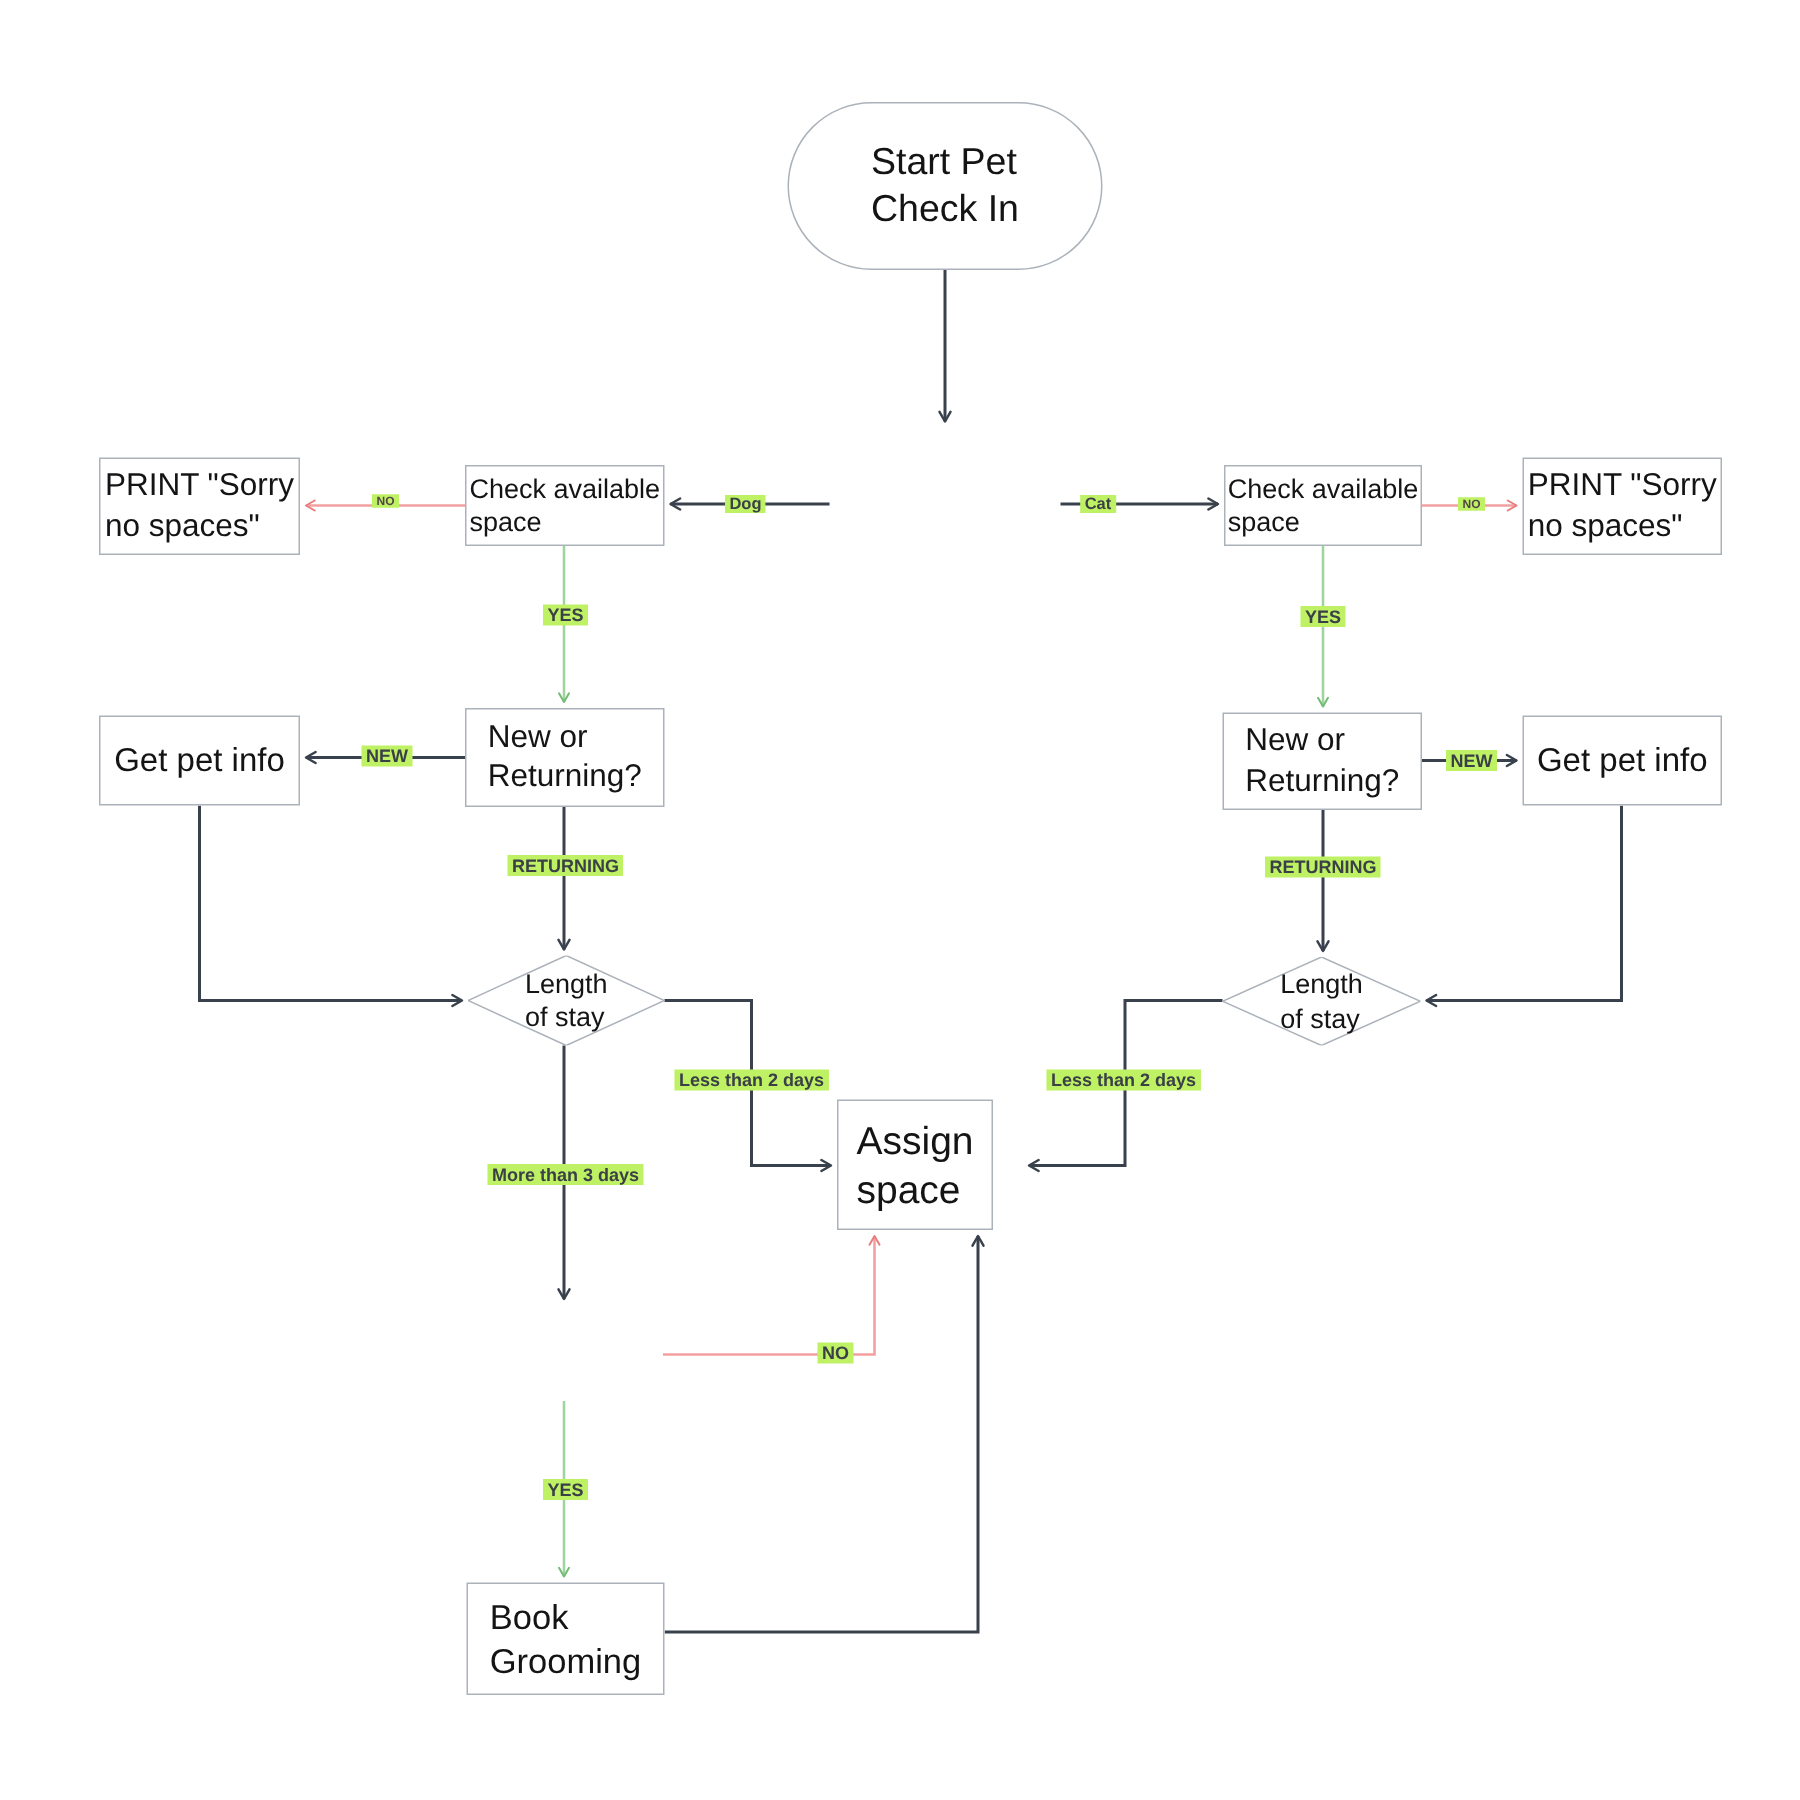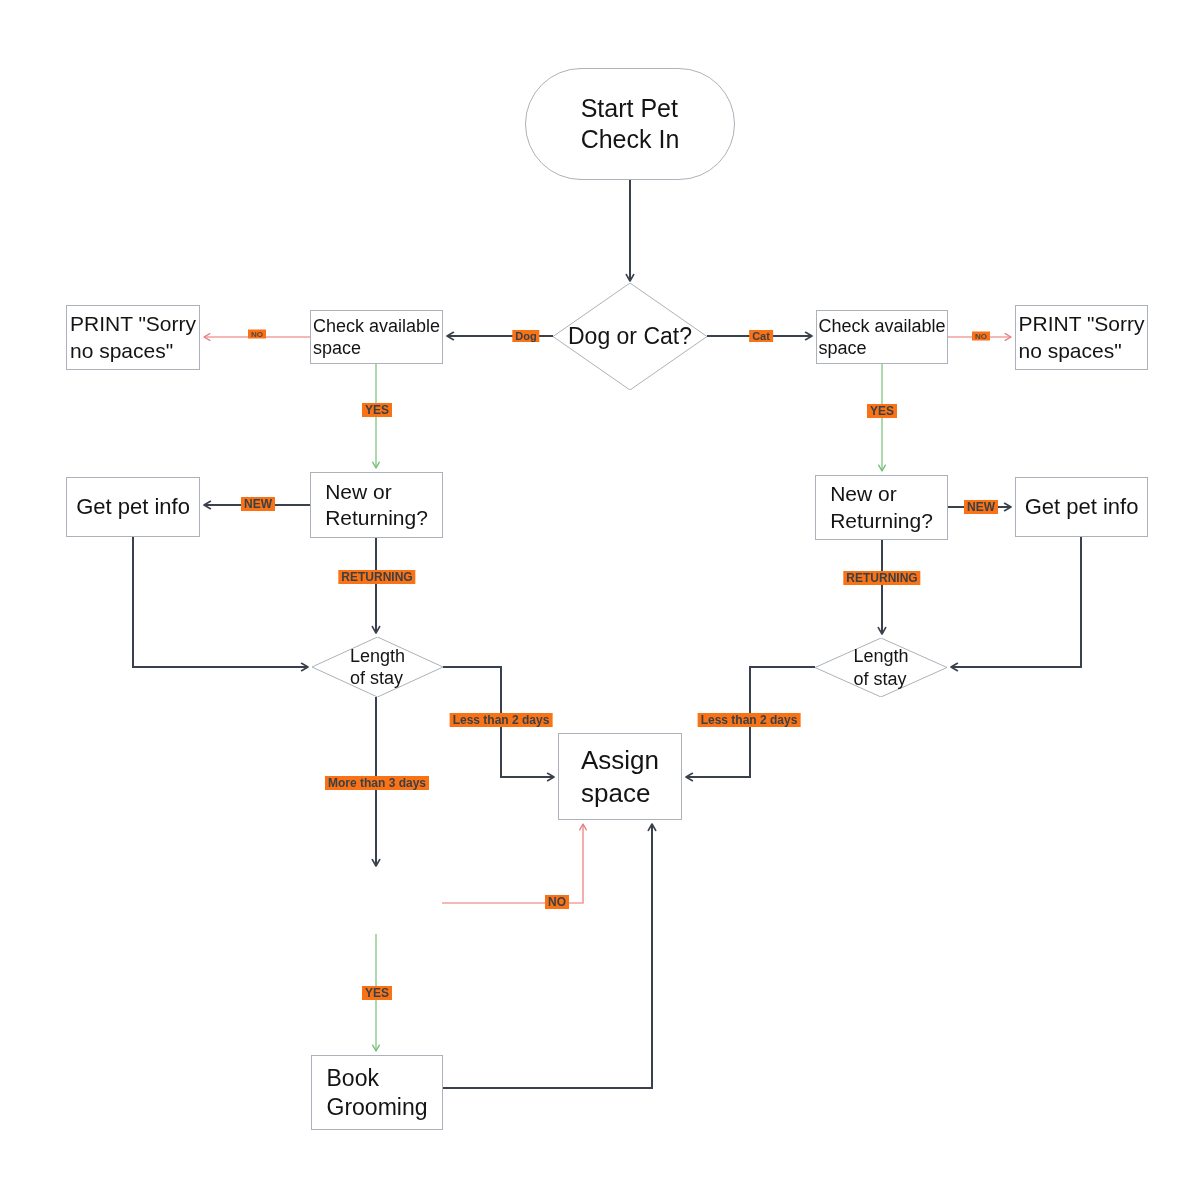--- a/index.html
+++ b/index.html
@@ -12,24 +12,24 @@
     position:absolute; display:flex; align-items:center; justify-content:center;
     text-align:left; color:#141414; line-height:1.25; box-sizing:border-box;
   }
   .rect { background:#ffffff; border:1px solid #abb2b9; }
   .stadium { background:#ffffff; border:1px solid #abb2b9; border-radius:58px; }
   .diamond { background:transparent; border:none; }
   .diamond svg { position:absolute; left:0; top:0; width:100%; height:100%; }
   .diamond polygon { fill:#ffffff; stroke:#abb2b9; vector-effect:non-scaling-stroke; }
   .txt { position:relative; z-index:1; white-space:pre-line; }
   .edge-label {
-    position:absolute; transform:translate(-50%,-50%); background:#f97316;
+    position:absolute; transform:translate(-50%,-50%); background:#bef264;
     color:#3b4046; font-weight:bold; padding:0 3px; white-space:nowrap; z-index:2;
   }
-  .lbl-sm  { font-size:11px;margin-left:29px; }
+  .lbl-sm  { font-size:11px; }
   .lbl-md  { font-size:12px; }
   .lbl-lg  { font-size:12px; }
   .lbl-tiny{ font-size:8px; color:#514545; }
 </style>
 </head>
 <body>
 
 <div id="canvas">
 
   <svg id="edges" viewBox="0 0 1200 1200" xmlns="http://www.w3.org/2000/svg">
@@ -72,26 +72,20 @@
       <path d="M948,337 L1011,337" marker-end="url(#ah-red)"></path>
       <path d="M442,903 L583,903 L583,824" marker-end="url(#ah-red)"></path>
     </g>
   </svg>
 
   <div class="node stadium" style="left:525px;top:68px;width:210px;height:112px;font-size:25px">
     <span class="txt">Start Pet
 Check In</span>
   </div>
 
-  <div class="node diamond" style="left:553px;top:283px;width:154px;height:107px;font-size:23px">
-    <svg viewBox="0 0 100 100" preserveAspectRatio="none">
-        <polygon points="50,0 100,50 50,100 0,50"></polygon>
-      </svg>
-    <span class="txt">Dog or Cat?</span>
-  </div>
 
   <div class="node rect" style="left:310px;top:310px;width:133px;height:54px;font-size:18px">
     <span class="txt">Check available
 space</span>
   </div>
 
   <div class="node rect" style="left:816px;top:310px;width:132px;height:54px;font-size:18px">
     <span class="txt">Check available
 space</span>
   </div>
@@ -133,21 +127,21 @@
   </div>
 
   <div class="node diamond" style="left:815px;top:638px;width:132px;height:59px;font-size:18px">
     <svg viewBox="0 0 100 100" preserveAspectRatio="none">
         <polygon points="50,0 100,50 50,100 0,50"></polygon>
       </svg>
     <span class="txt">Length
 of stay</span>
   </div>
 
-  <div class="node rect" style="left:558px;top:733px;width:124px;height:87px;font-size:26px">
+  <div class="node rect" style="left:558px;top:733px;width:104px;height:87px;font-size:26px">
     <span class="txt">Assign
 space</span>
   </div>
 
 
   <div class="node rect" style="left:311px;top:1055px;width:132px;height:75px;font-size:23px">
     <span class="txt">Book
 Grooming</span>
   </div>
 

